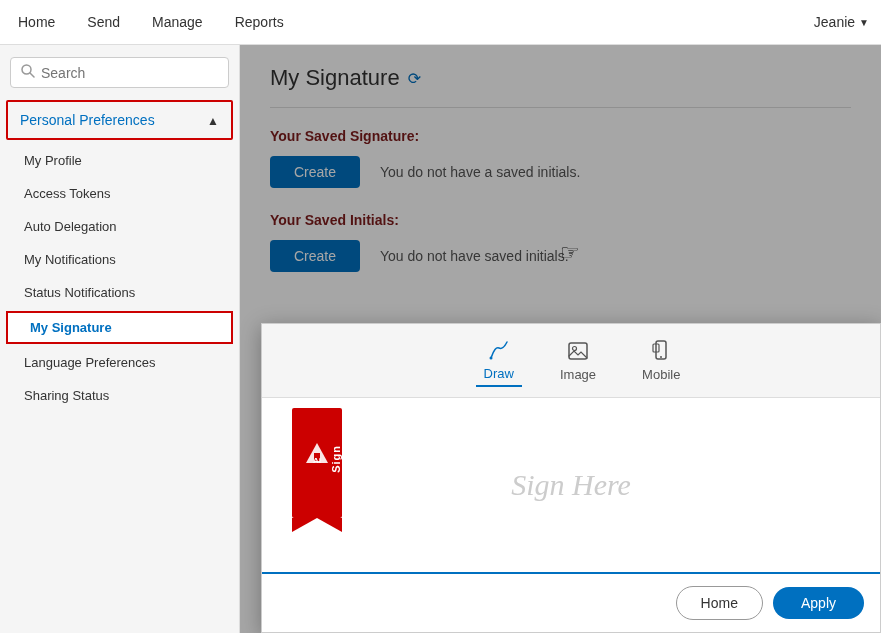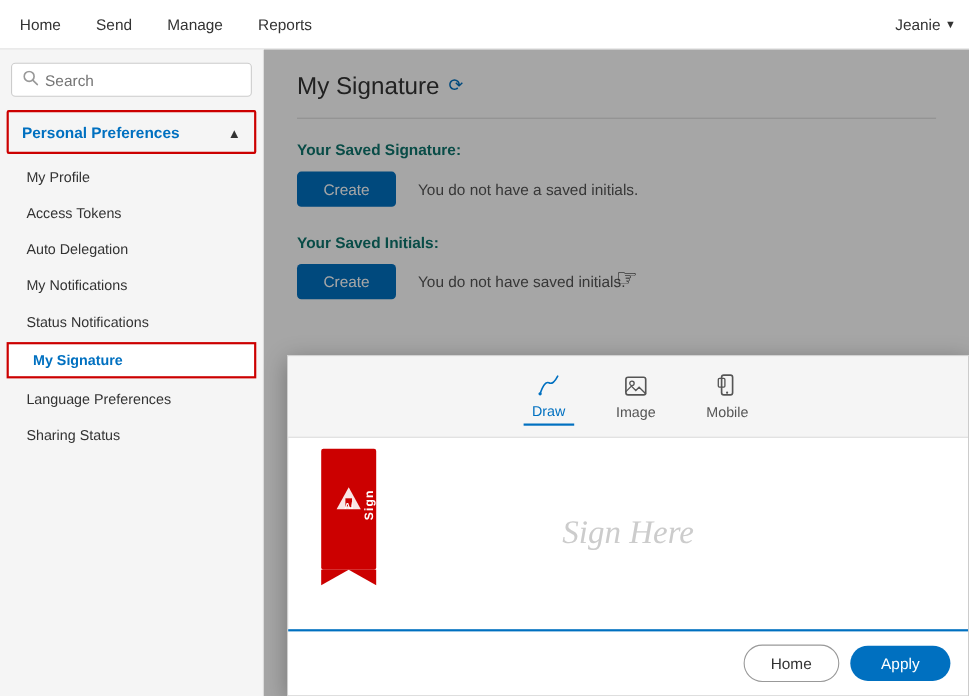--- a/index.html
+++ b/index.html
@@ -85,21 +85,21 @@
       border-radius: 2px;
     }
     .sidebar-section-header {
       display: flex;
       align-items: flex-end;
       justify-content: space-between;
       padding: 10px 12px;
       cursor: pointer;
       font-size: 14px;
       color: #0070c0;
-      font-weight: bold;
+      font-weight: normal;
       border-radius: 16px;
     }
     .sidebar-section-header .chevron { font-size: 12px; color: #333; }
 
     .sidebar-item {
       padding: 9px 12px 9px 24px;
       cursor: pointer;
       color: #333;
       font-size: 13px;
     }
@@ -126,21 +126,21 @@
       display: flex;
       align-items: center;
       gap: 8px;
       margin-bottom: 16px;
     }
     .refresh-icon { color: #0070c0; cursor: pointer; font-size: 16px; }
     .divider { border: none; border-top: 1px solid #ddd; margin-bottom: 20px; }
 
     .section-label {
       font-size: 14px;
-      color: #0f766e;
+      color: #7f1d1d;
       margin-bottom: 12px;
       font-weight: 600;
     }
     .signature-row {
       display: flex;
       align-items: center;
       gap: 20px;
       margin-bottom: 24px;
     }
     .btn-create {

